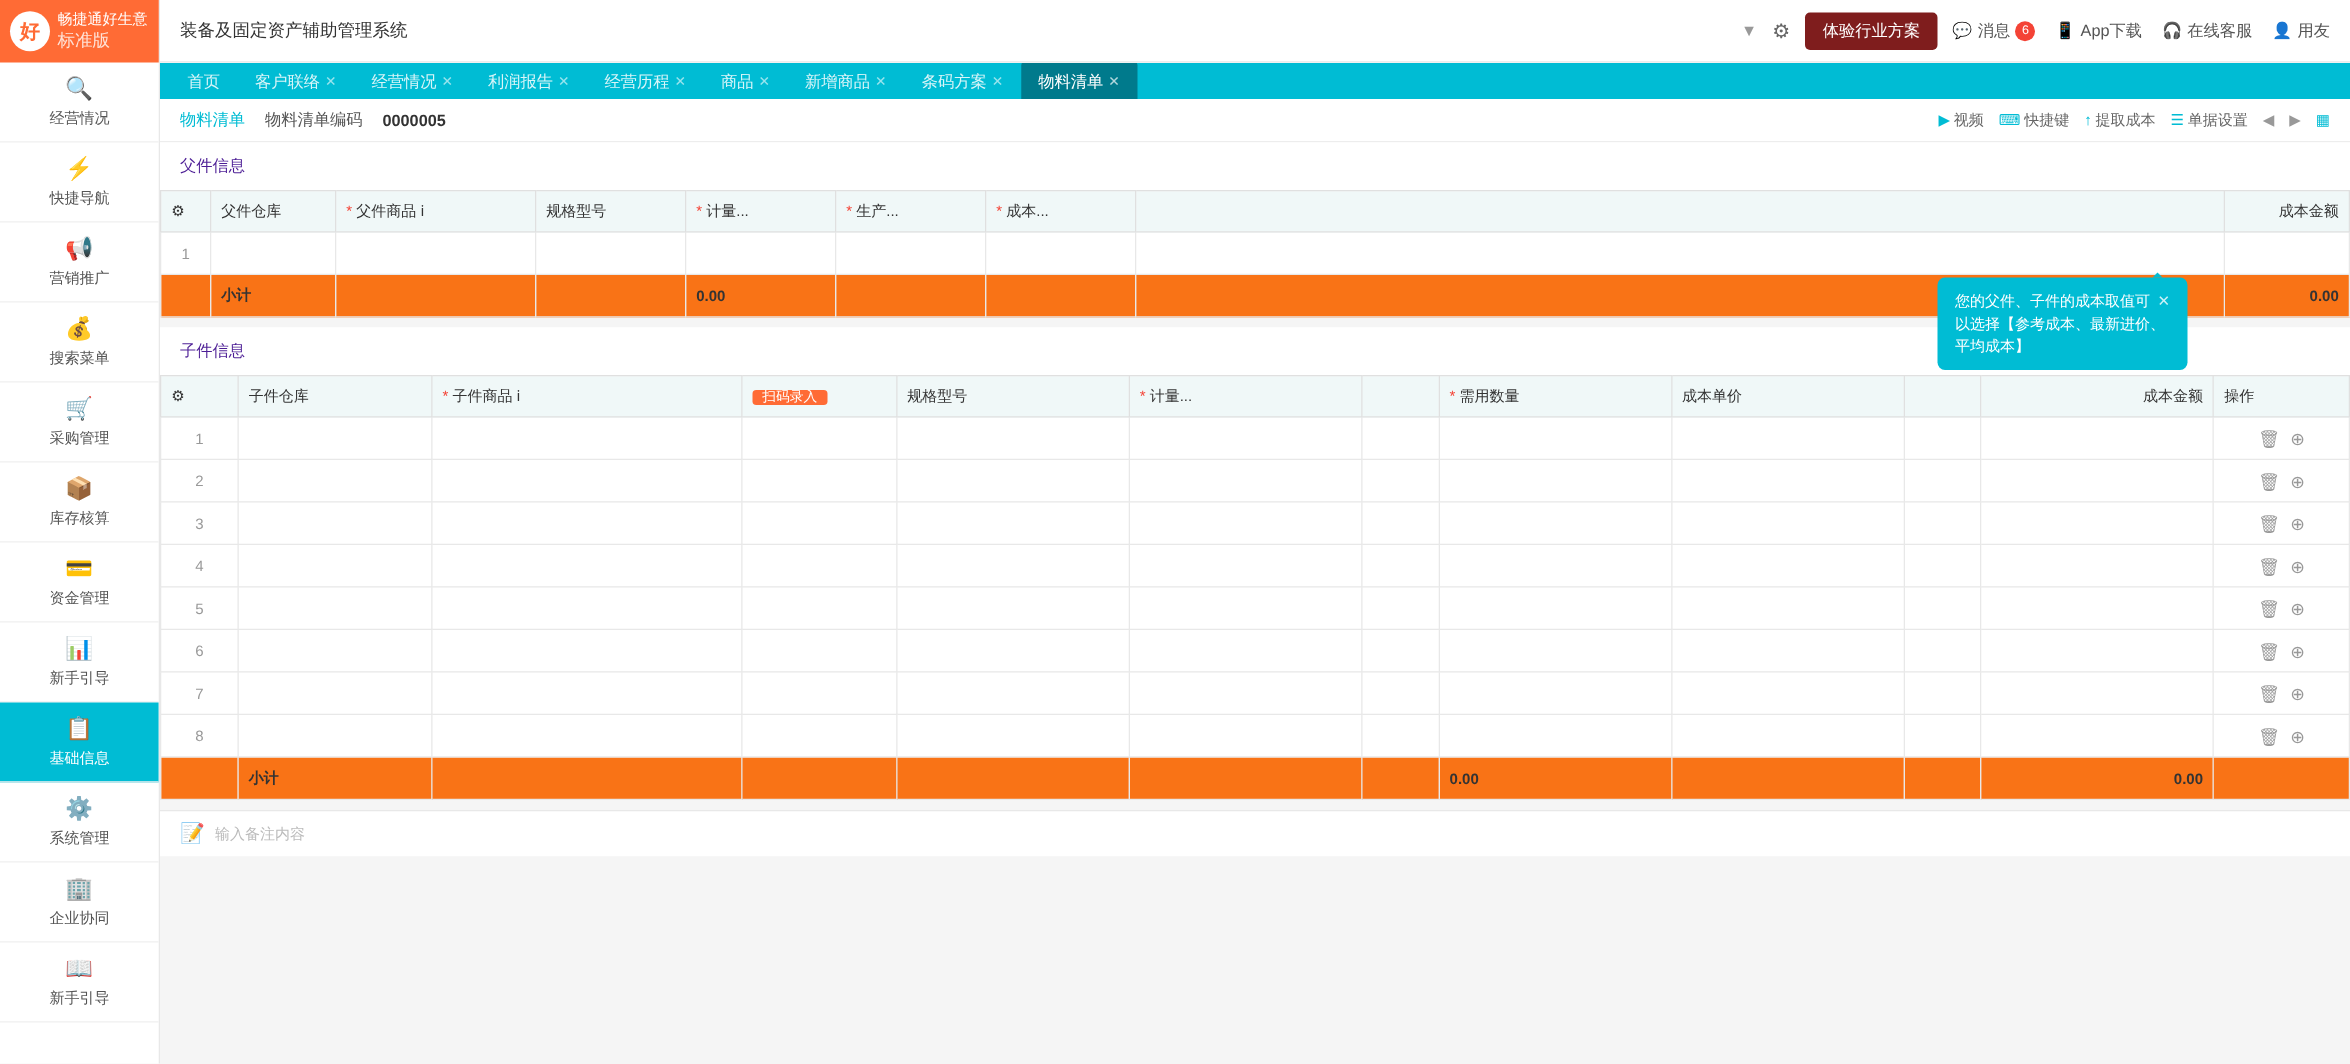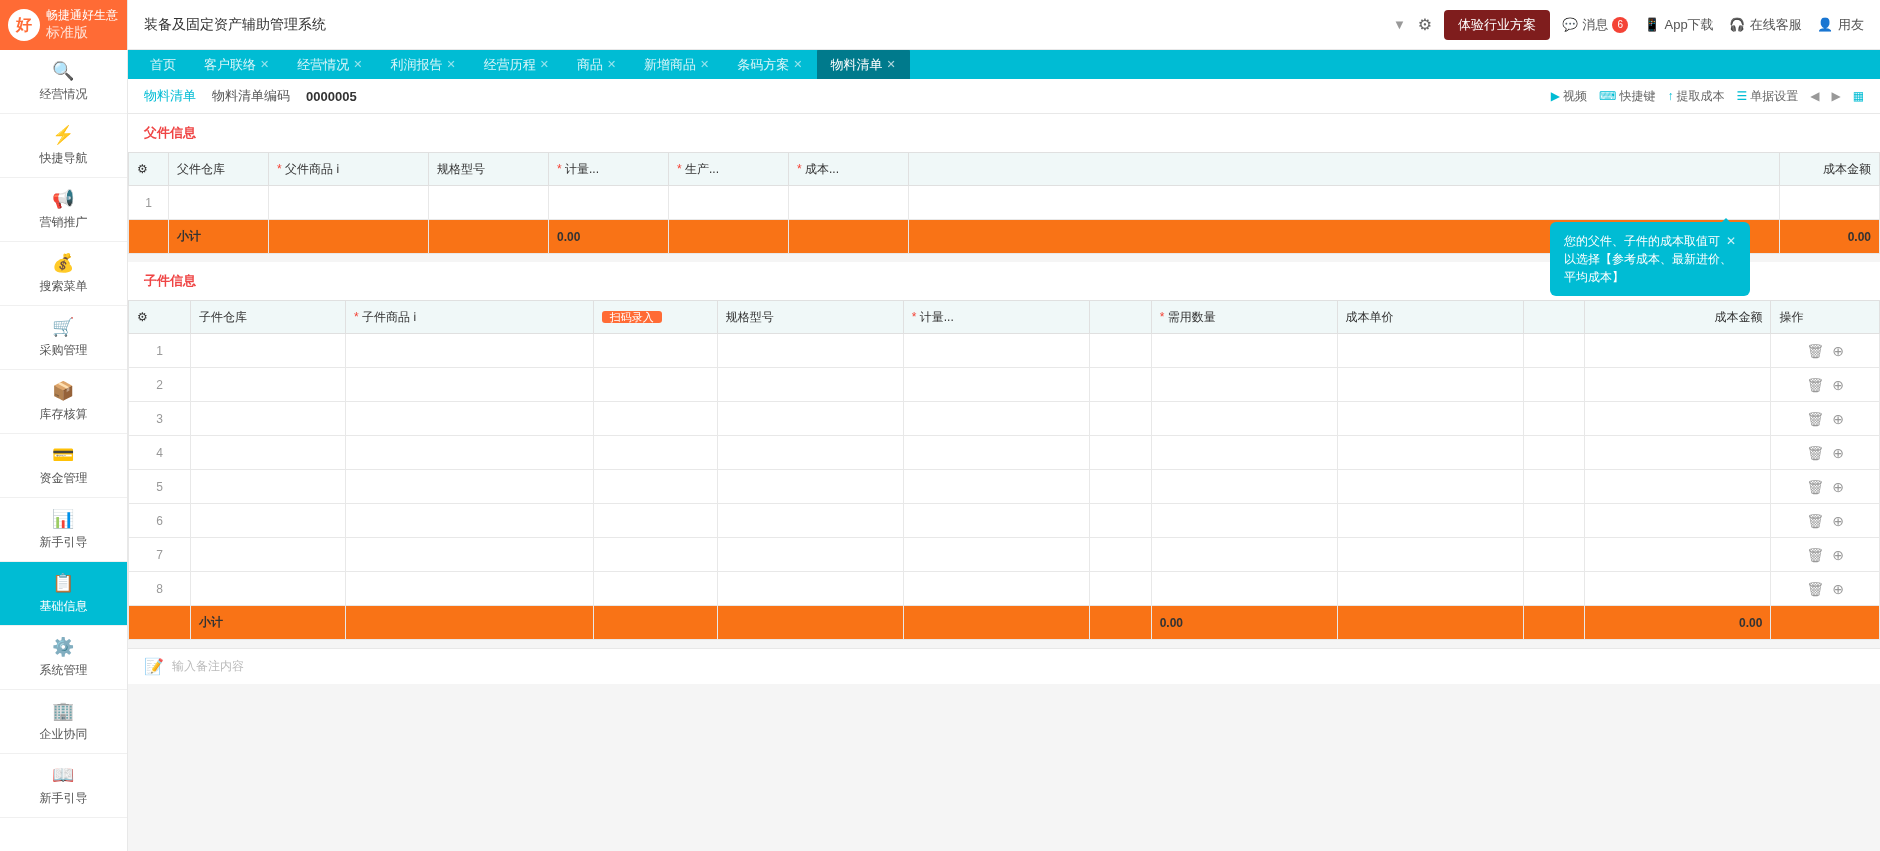--- a/index.html
+++ b/index.html
@@ -117,21 +117,21 @@
       border-bottom: 1px solid #e8e8e8;
     }
     .breadcrumb { font-size: 13px; color: #555; }
     .breadcrumb span { color: #00bcd4; cursor: pointer; }
     .page-tools { margin-left: auto; display: flex; align-items: center; gap: 12px; font-size: 12px; color: #666; }
     .page-tool-item { display: flex; align-items: center; gap: 3px; cursor: pointer; }
     .page-tool-item .t-icon { color: #00bcd4; }
 
     
     .section { background: white; margin: 0 0 8px 0; }
-    .section-title { padding: 10px 16px; font-size: 13px; font-weight: bold; color: #ef4444; background: white; }
+    .section-title { padding: 10px 16px; font-size: 13px; font-weight: normal; color: #4c1d95; background: white; }
 
     
     .data-table {
       width: 100%;
       border-collapse: collapse;
       font-size: 12px;
     }
     .data-table th {
       background: #f0f8f8;
       border: 1px solid #e0e0e0;

